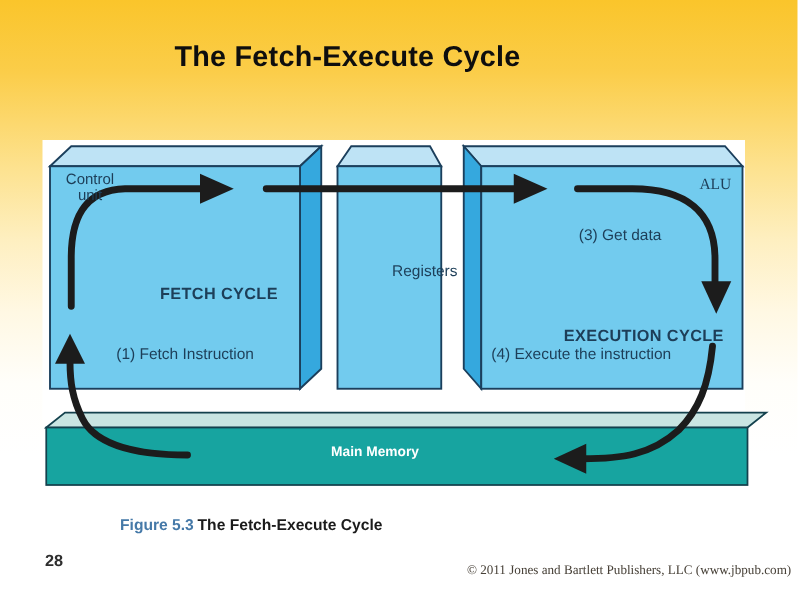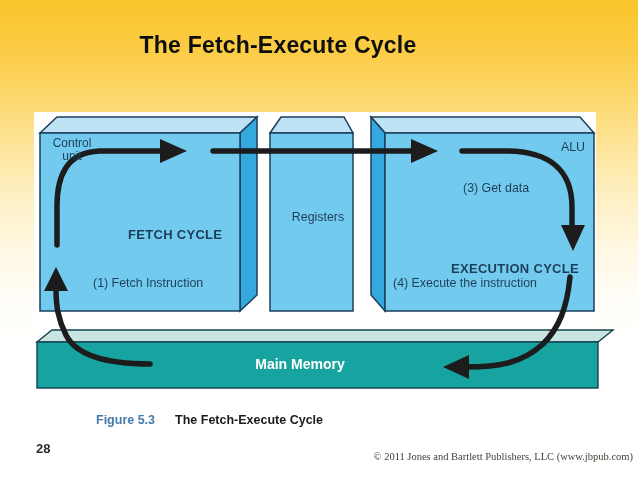--- a/index.html
+++ b/index.html
@@ -15,29 +15,29 @@
     left:0;top:32px;width:556px;text-align:center;
     font-size:23px;font-weight:bold;color:#0e0e0e;letter-spacing:0.2px;
   }
   svg.diagram{left:0;top:0;width:638px;height:479px;}
   .boxlabel{color:#1d3e58;font-size:12.4px;white-space:nowrap;}
   .boxlabel.bold{font-weight:bold;font-size:13px;letter-spacing:0.3px;padding-left:36px;}
   .cu-name{left:44px;top:137px;width:56px;text-align:center;line-height:12.5px;font-size:12px;white-space:normal;}
   .step2{left:95px;top:178px;}
   .fetch-cycle{left:92px;top:227px;}
   .step1{left:93px;top:276px;}
-  .registers-label{left:270px;top:210px;width:96px;text-align:center;}
-  .alu-label{left:540px;top:140px;width:45px;text-align:right;}
+  .registers-label{left:270px;top:210px;width:96px;text-align:right;}
+  .alu-label{left:540px;top:140px;width:45px;text-align:right;font-family:Liberation Serif, serif;}
   .step3{left:463px;top:181px;}
   .exec-cycle{left:415px;top:228px;margin-top:33px;}
   .step4{left:393px;top:276px;}
   .memory-label{left:235px;top:356px;width:130px;text-align:center;
-    color:#ffffff;font-weight:bold;font-size:14px;}
+    color:#ffffff;font-weight:bold;font-size:11px;}
   .caption{left:80px;top:413px;font-size:12.5px;font-weight:bold;white-space:nowrap;}
-  .caption .fig-label{color:#4579A8;margin-right:20px;padding-left:16px;}
+  .caption .fig-label{color:#4579A8;margin-right:3px;padding-left:16px;}
   .caption .fig-title{color:#1b1b1b;}
   .page-number{left:36px;top:441px;font-size:13px;font-weight:bold;color:#2e2e2e;}
   .copyright{
     right:5px;top:451px;font-family:"Liberation Serif",serif;
     font-size:10.5px;color:#474037;white-space:nowrap;padding-left:22px;
   }
 </style>
 </head>
 <body>
 

